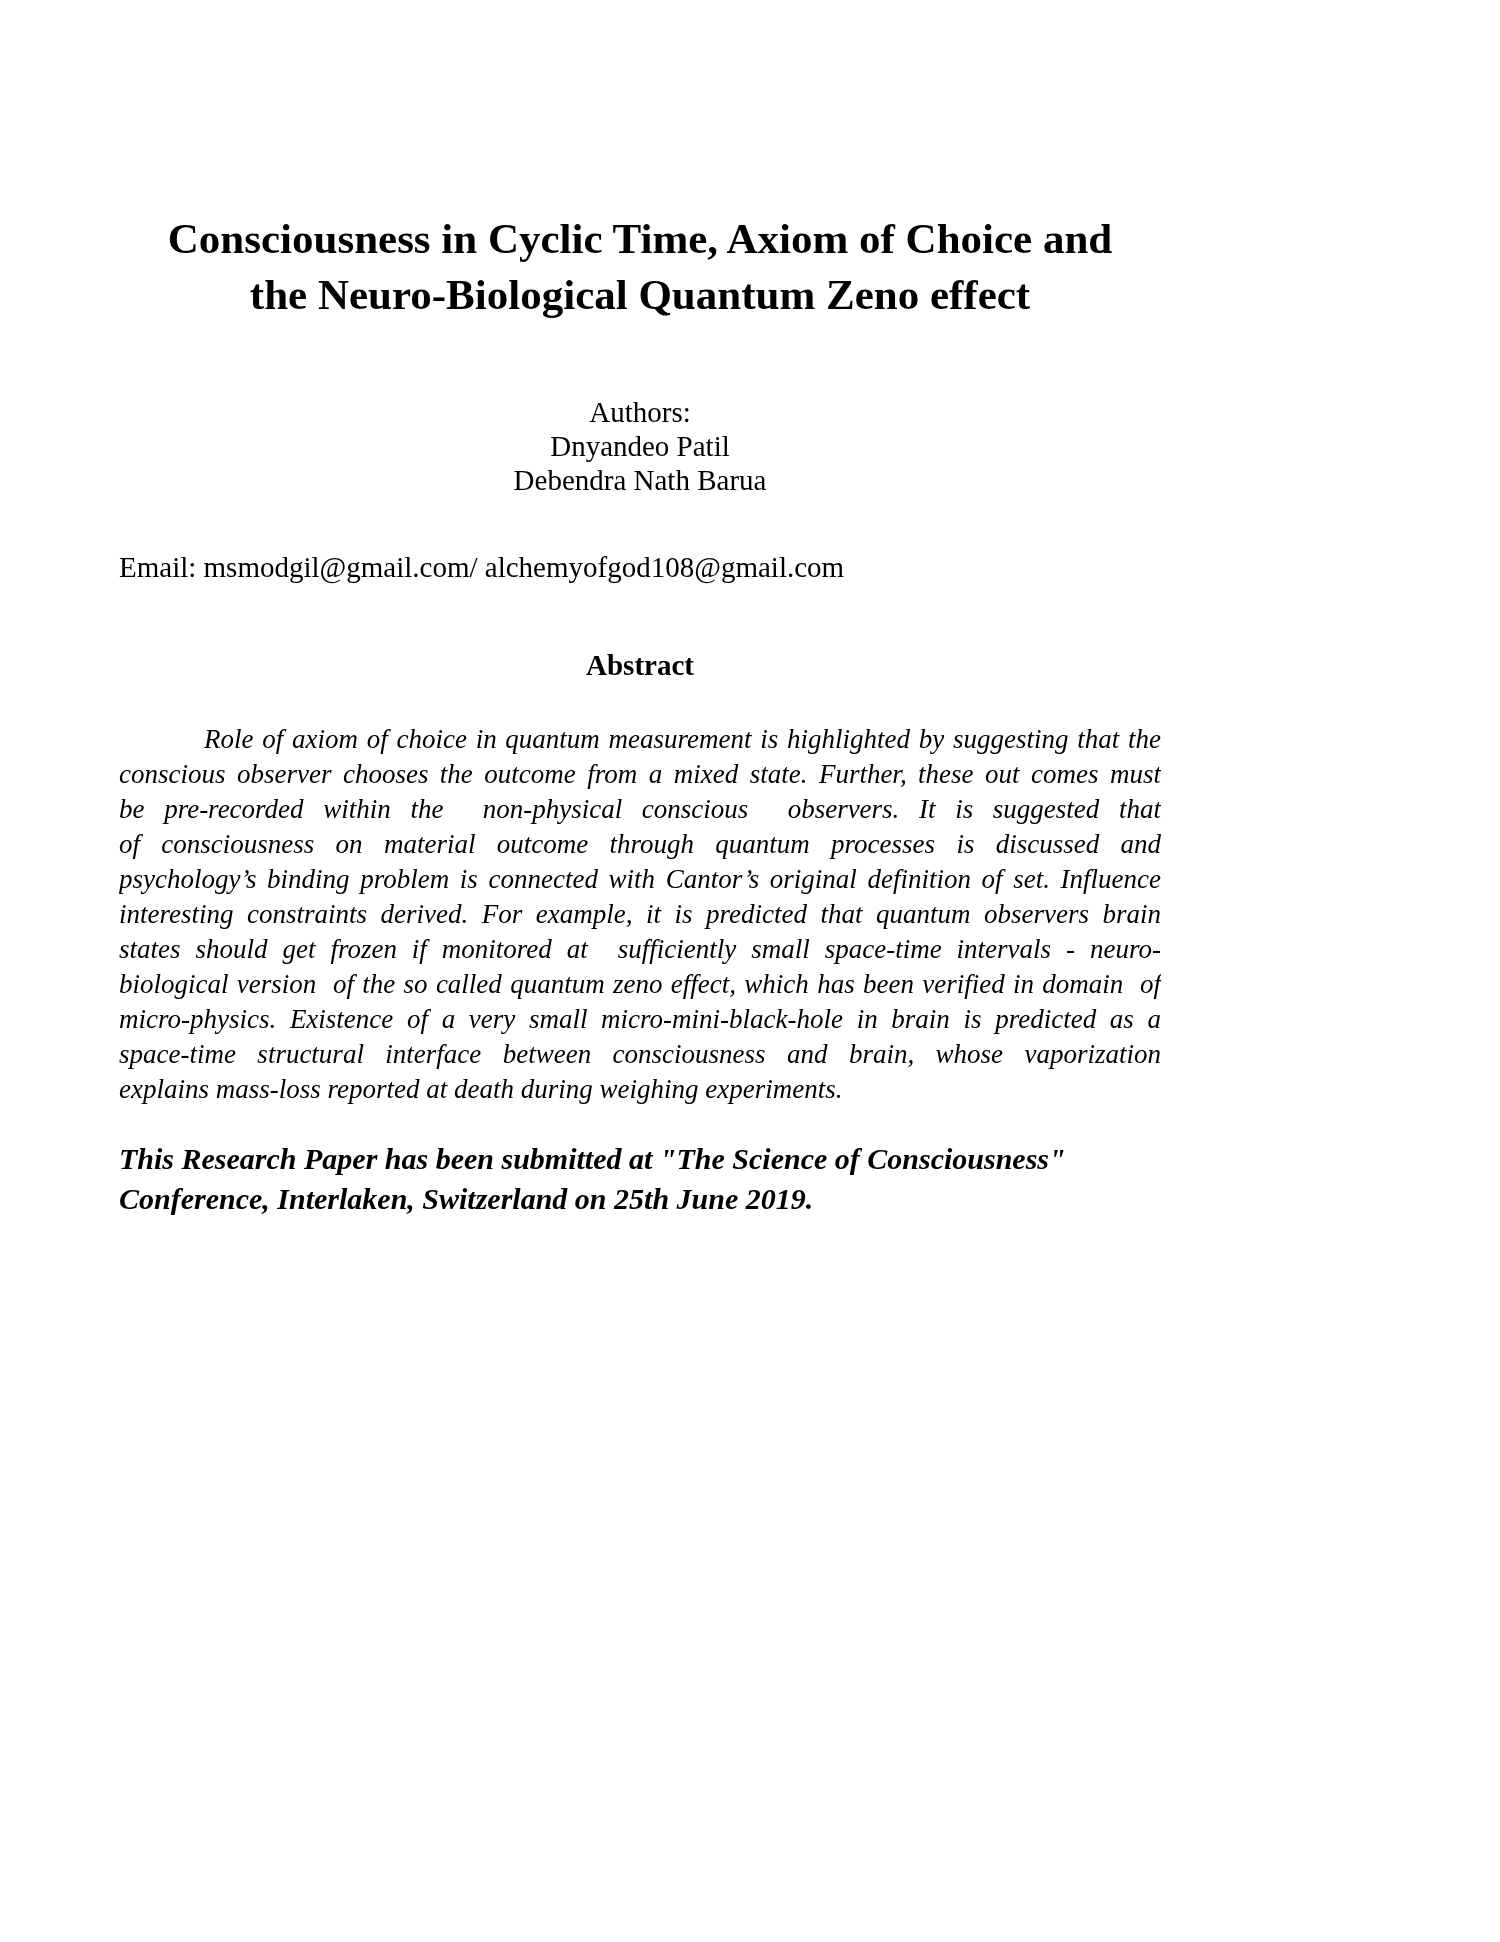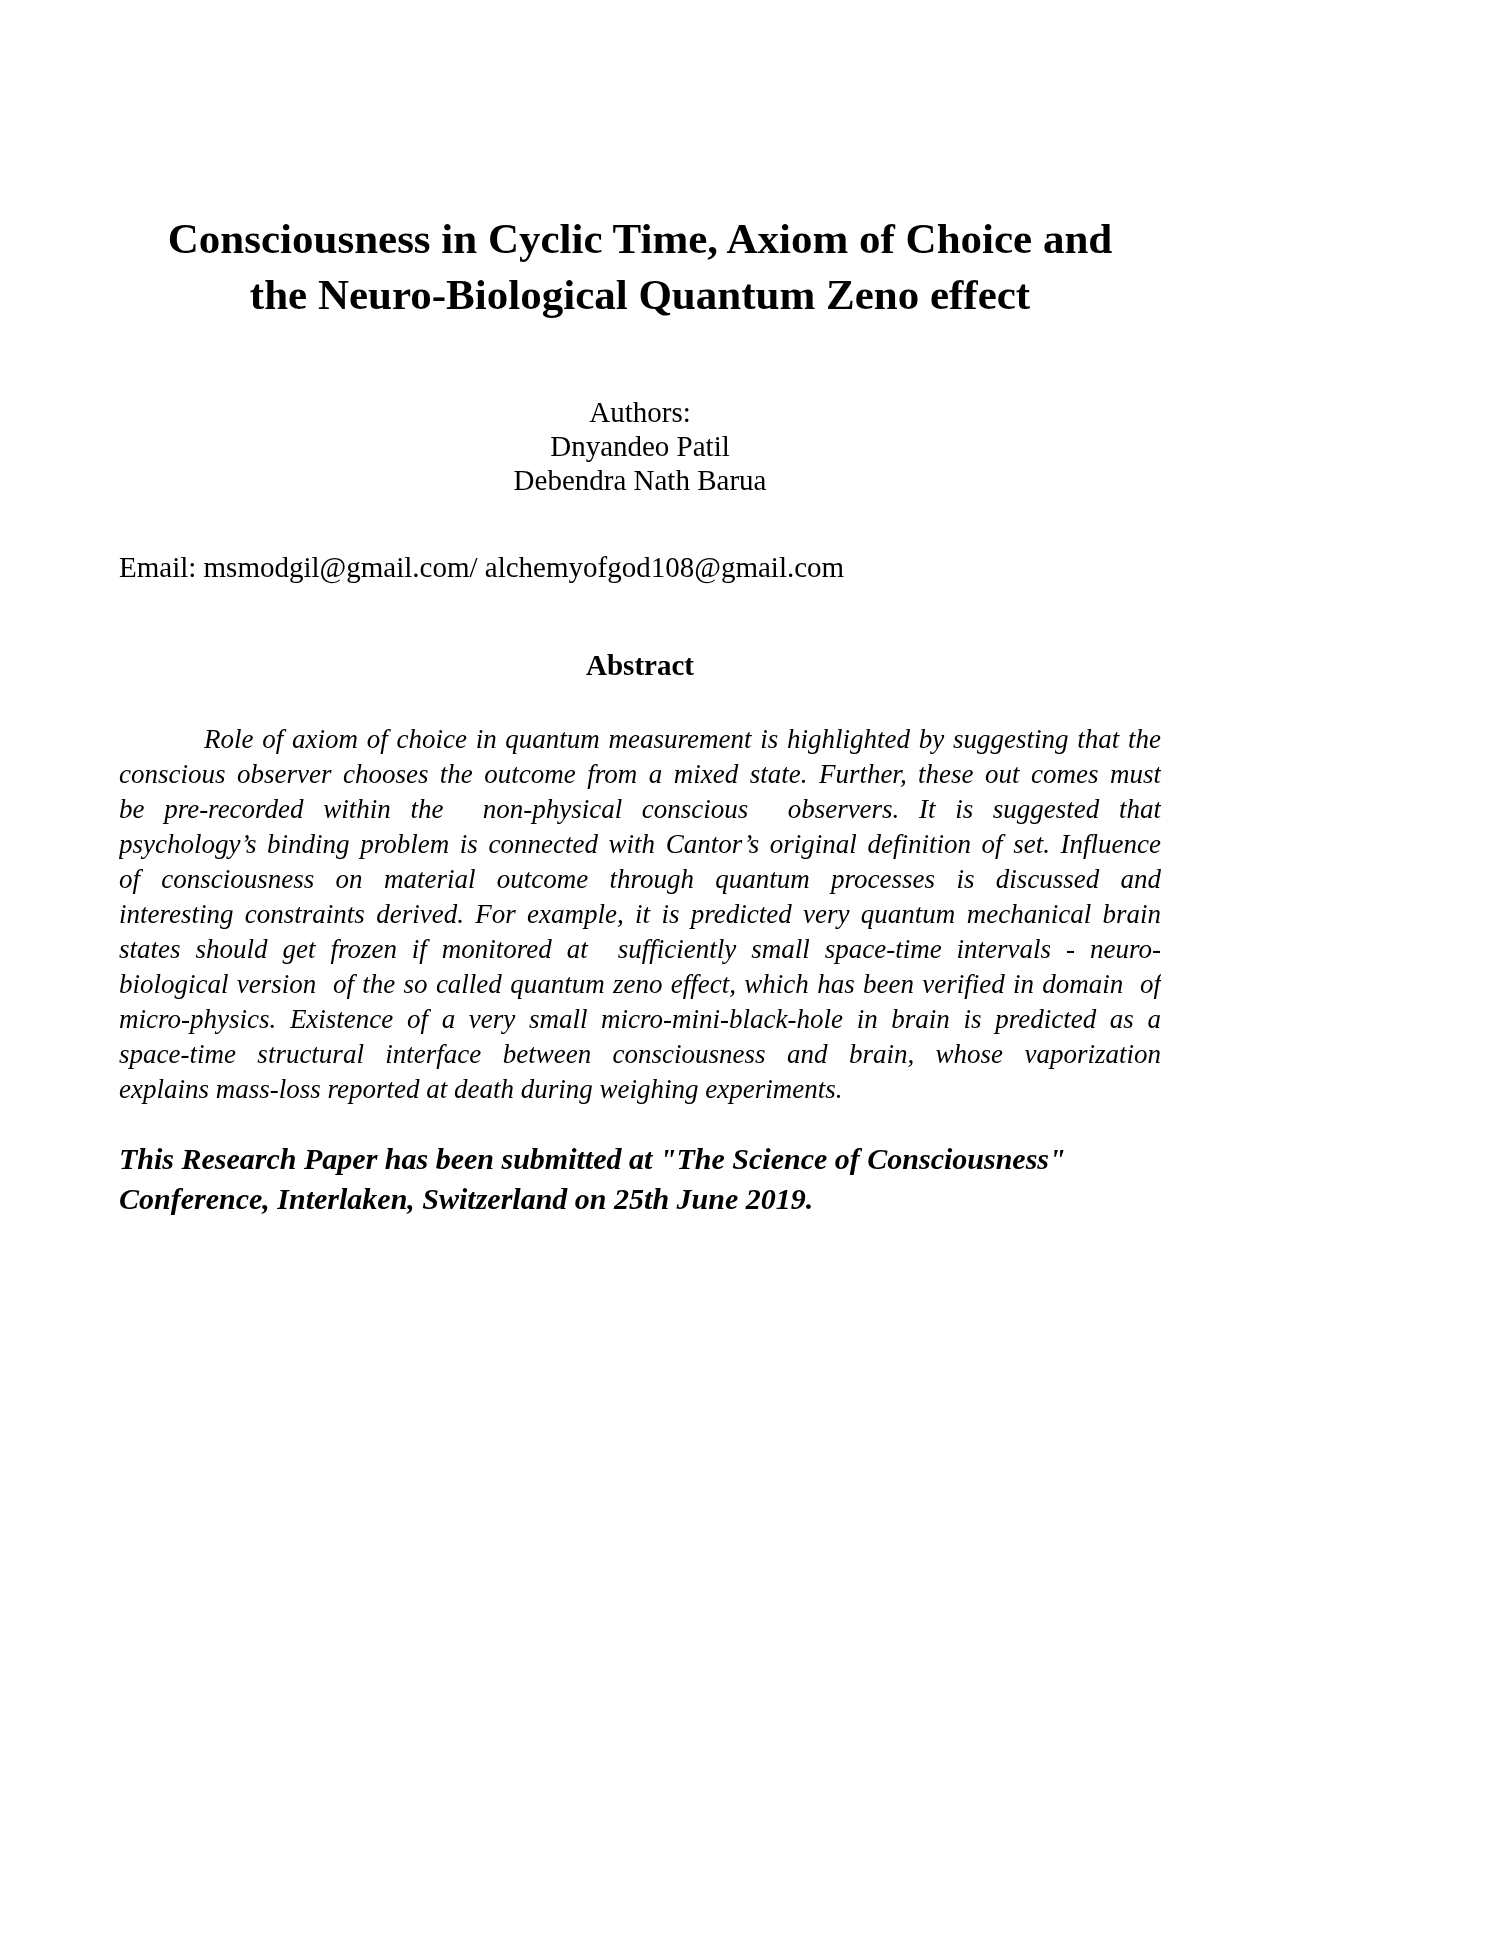--- a/index.html
+++ b/index.html
@@ -100,23 +100,23 @@
     </div>
 
     <div class="email-line">Email: msmodgil@gmail.com/ alchemyofgod108@gmail.com</div>
 
     <div class="abstract-heading">Abstract</div>
 
     <div class="abstract-body">
       <div class="abs-line first">Role of axiom of choice in quantum measurement is highlighted by suggesting that the</div>
       <div class="abs-line">conscious observer chooses the outcome from a mixed state. Further, these out comes must</div>
       <div class="abs-line">be pre-recorded within the&nbsp; non-physical conscious&nbsp; observers. It is suggested that</div>
+      <div class="abs-line">of consciousness on material outcome through quantum processes is discussed and</div>
       <div class="abs-line">psychology’s binding problem is connected with Cantor’s original definition of set. Influence</div>
-      <div class="abs-line">of consciousness on material outcome through quantum processes is discussed and</div>
-      <div class="abs-line">interesting constraints derived. For example, it is predicted very quantum mechanical brain</div>
+      <div class="abs-line">interesting constraints derived. For example, it is predicted that quantum observers brain</div>
       <div class="abs-line">states should get frozen if monitored at&nbsp; sufficiently small space-time intervals - neuro-</div>
       <div class="abs-line">biological version&nbsp; of the so called quantum zeno effect, which has been verified in domain&nbsp; of</div>
       <div class="abs-line">micro-physics. Existence of a very small micro-mini-black-hole in brain is predicted as a</div>
       <div class="abs-line">space-time structural interface between consciousness and brain, whose vaporization</div>
       <div class="abs-line last">explains mass-loss reported at death during weighing experiments.</div>
     </div>
 
     <div class="note-block">
       <div class="note-line">This Research Paper has been submitted at "The Science of Consciousness"</div>
       <div class="note-line">Conference, Interlaken, Switzerland on 25th June 2019.</div>

